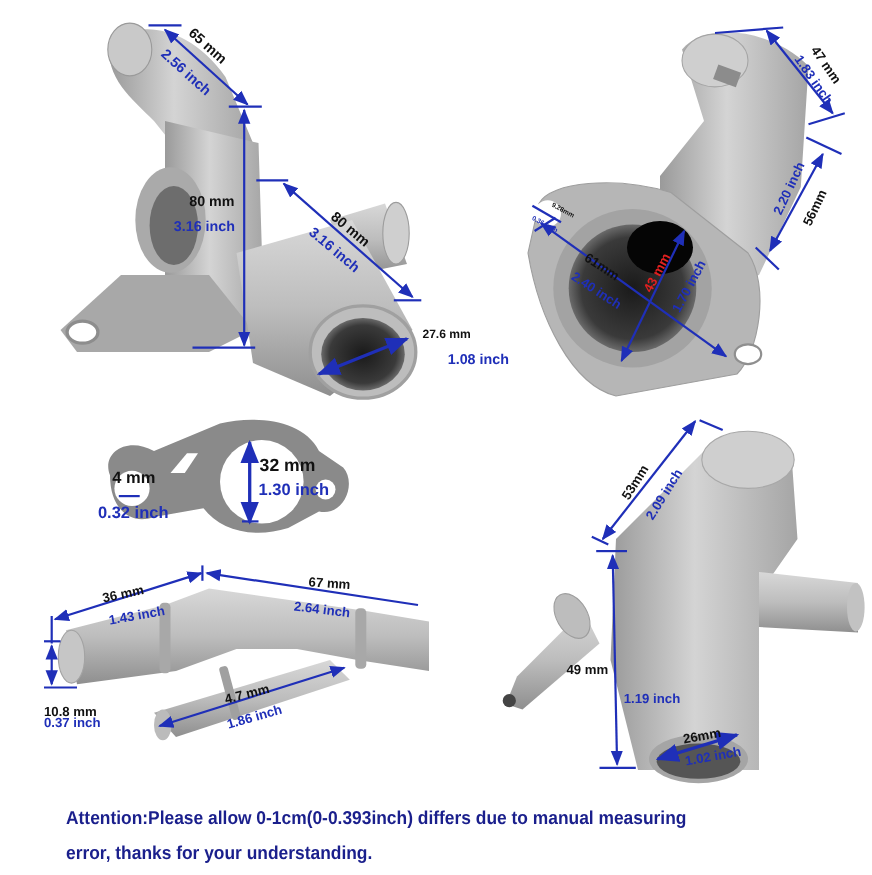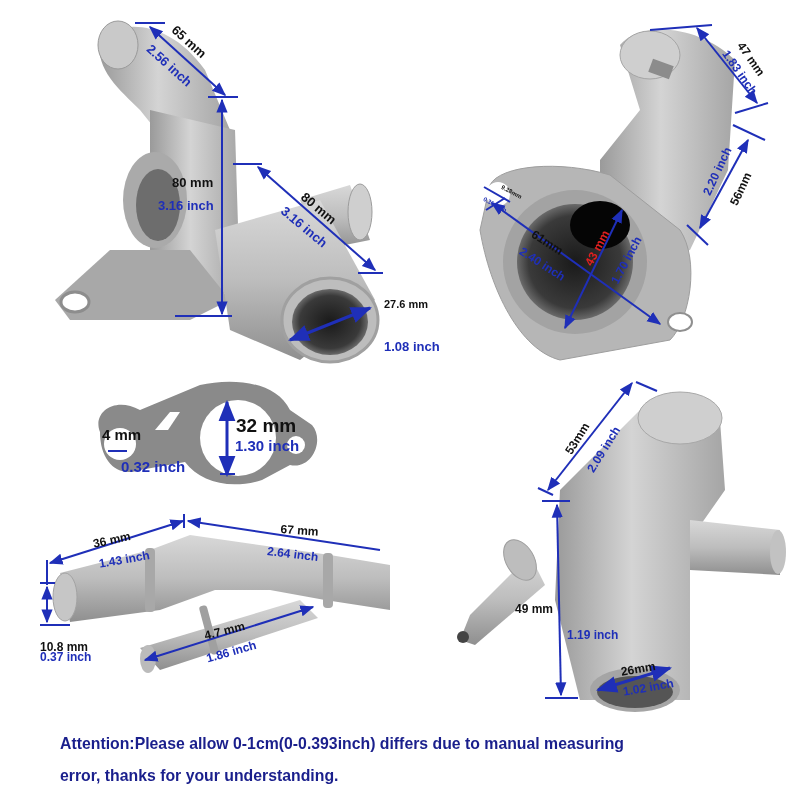--- a/index.html
+++ b/index.html
@@ -145,36 +145,36 @@
     </g>
   </svg>
 
   <div class="lbl mm" style="left:178px;top:23px;font-size:13px;transform:rotate(42deg);">65 mm</div>
   <div class="lbl in" style="left:153px;top:42px;font-size:13px;transform:rotate(42deg);">2.56 inch</div>
   <div class="lbl mm" style="left:172px;top:176px;font-size:13px;">80 mm</div>
   <div class="lbl in" style="left:158px;top:199px;font-size:13px;">3.16 inch</div>
   <div class="lbl mm" style="left:307px;top:190px;font-size:13px;transform:rotate(40deg);">80 mm</div>
   <div class="lbl in" style="left:287px;top:204px;font-size:13px;transform:rotate(40deg);">3.16 inch</div>
   <div class="lbl mm" style="left:384px;top:299px;font-size:11px;">27.6 mm</div>
-  <div class="lbl in" style="left:384px;top:320px;font-size:13px;margin-top:20px;">1.08 inch</div>
+  <div class="lbl in" style="left:407px;top:320px;font-size:13px;">1.08 inch</div>
 
   <div class="lbl mm" style="left:745px;top:40px;font-size:12px;transform:rotate(55deg);">47 mm</div>
   <div class="lbl in" style="left:730px;top:48px;font-size:12px;transform:rotate(55deg);">1.83 inch</div>
   <div class="lbl in" style="left:701px;top:192px;font-size:12px;transform:rotate(-65deg);">2.20 inch</div>
   <div class="lbl mm" style="left:728px;top:202px;font-size:12px;transform:rotate(-65deg);">56mm</div>
   <div class="lbl mm" style="left:536px;top:228px;font-size:12px;transform:rotate(33deg);">61mm</div>
   <div class="lbl in" style="left:524px;top:245px;font-size:12px;transform:rotate(33deg);">2.40 inch</div>
   <div class="lbl red" style="left:583px;top:262px;font-size:12px;transform:rotate(-62deg);">43 mm</div>
   <div class="lbl in" style="left:609px;top:280px;font-size:12px;transform:rotate(-62deg);">1.70 inch</div>
   <div class="lbl mm" style="left:503px;top:184px;font-size:6px;transform:rotate(28deg);">9.28mm</div>
   <div class="lbl in" style="left:485px;top:196px;font-size:6px;transform:rotate(28deg);">0.36 inch</div>
 
   <div class="lbl mm" style="left:102px;top:427px;font-size:15px;">4 mm</div>
-  <div class="lbl in" style="left:89px;top:459px;font-size:15px;margin-left:32px;">0.32 inch</div>
-  <div class="lbl mm" style="left:236px;top:416px;font-size:19px;">32 mm</div>
+  <div class="lbl in" style="left:89px;top:459px;font-size:15px;">0.32 inch</div>
+  <div class="lbl mm" style="left:236px;top:416px;font-size:16px;">32 mm</div>
   <div class="lbl in" style="left:235px;top:438px;font-size:15px;">1.30 inch</div>
 
   <div class="lbl mm" style="left:92px;top:538px;font-size:12px;transform:rotate(-12deg);">36 mm</div>
   <div class="lbl in" style="left:98px;top:558px;font-size:12px;transform:rotate(-10deg);">1.43 inch</div>
   <div class="lbl mm" style="left:281px;top:523px;font-size:12px;transform:rotate(4deg);">67 mm</div>
   <div class="lbl in" style="left:268px;top:545px;font-size:12px;transform:rotate(7deg);">2.64 inch</div>
   <div class="lbl mm" style="left:40px;top:620px;font-size:12px;margin-top:21px;">10.8 mm</div>
   <div class="lbl in" style="left:40px;top:651px;font-size:12px;">0.37 inch</div>
   <div class="lbl mm" style="left:203px;top:630px;font-size:12px;transform:rotate(-14deg);">4.7 mm</div>
   <div class="lbl in" style="left:205px;top:653px;font-size:12px;transform:rotate(-16deg);">1.86 inch</div>

